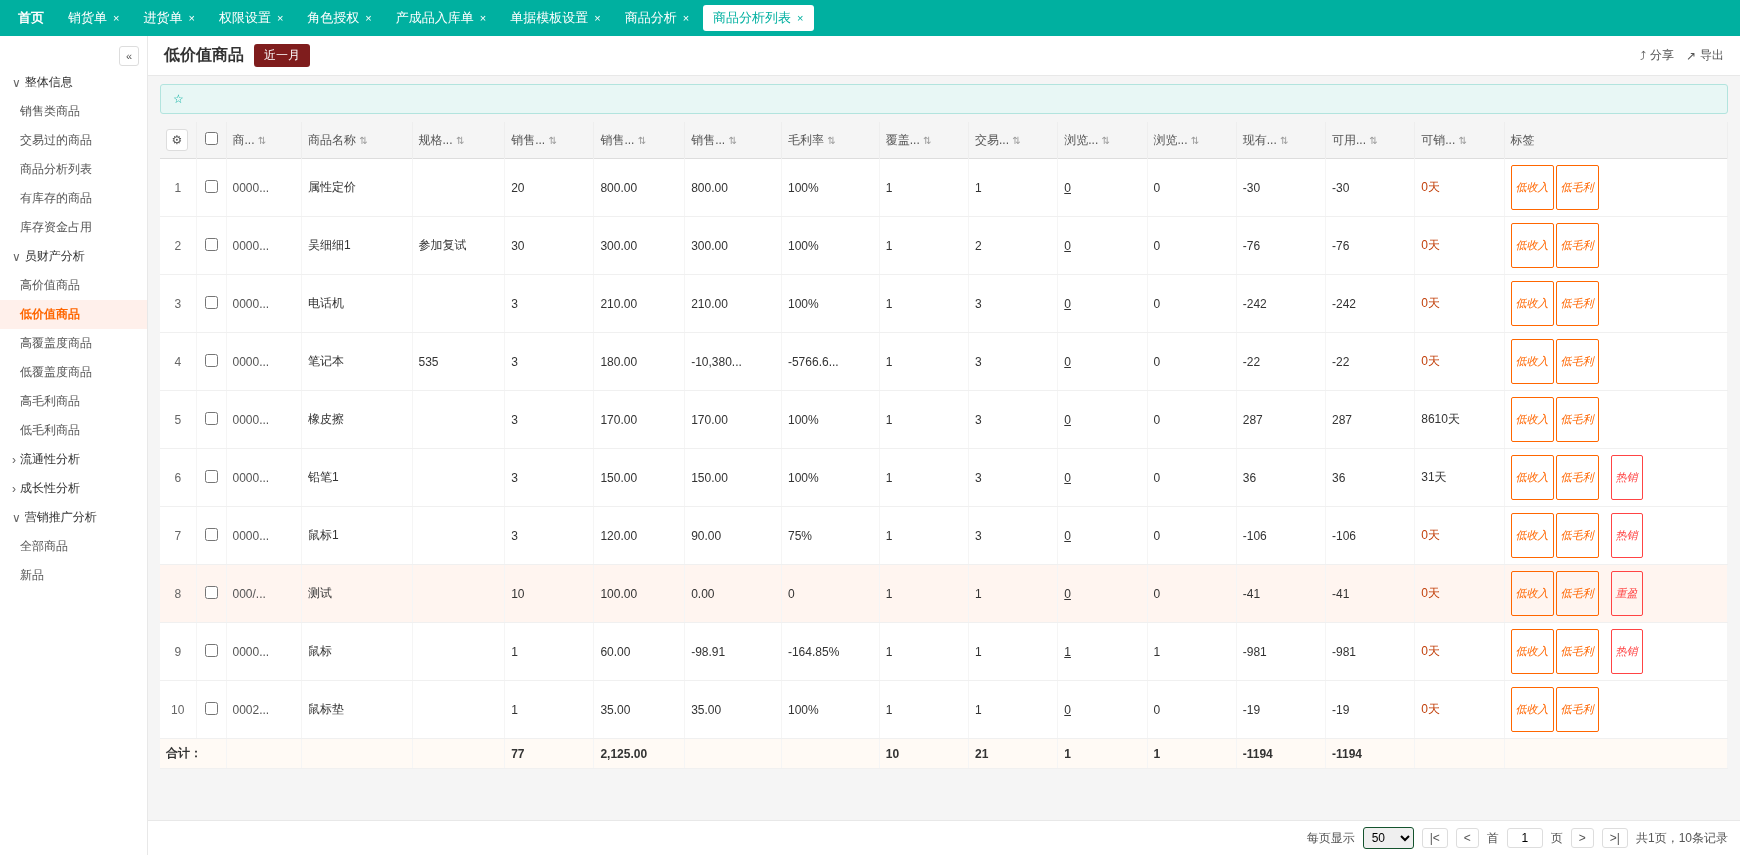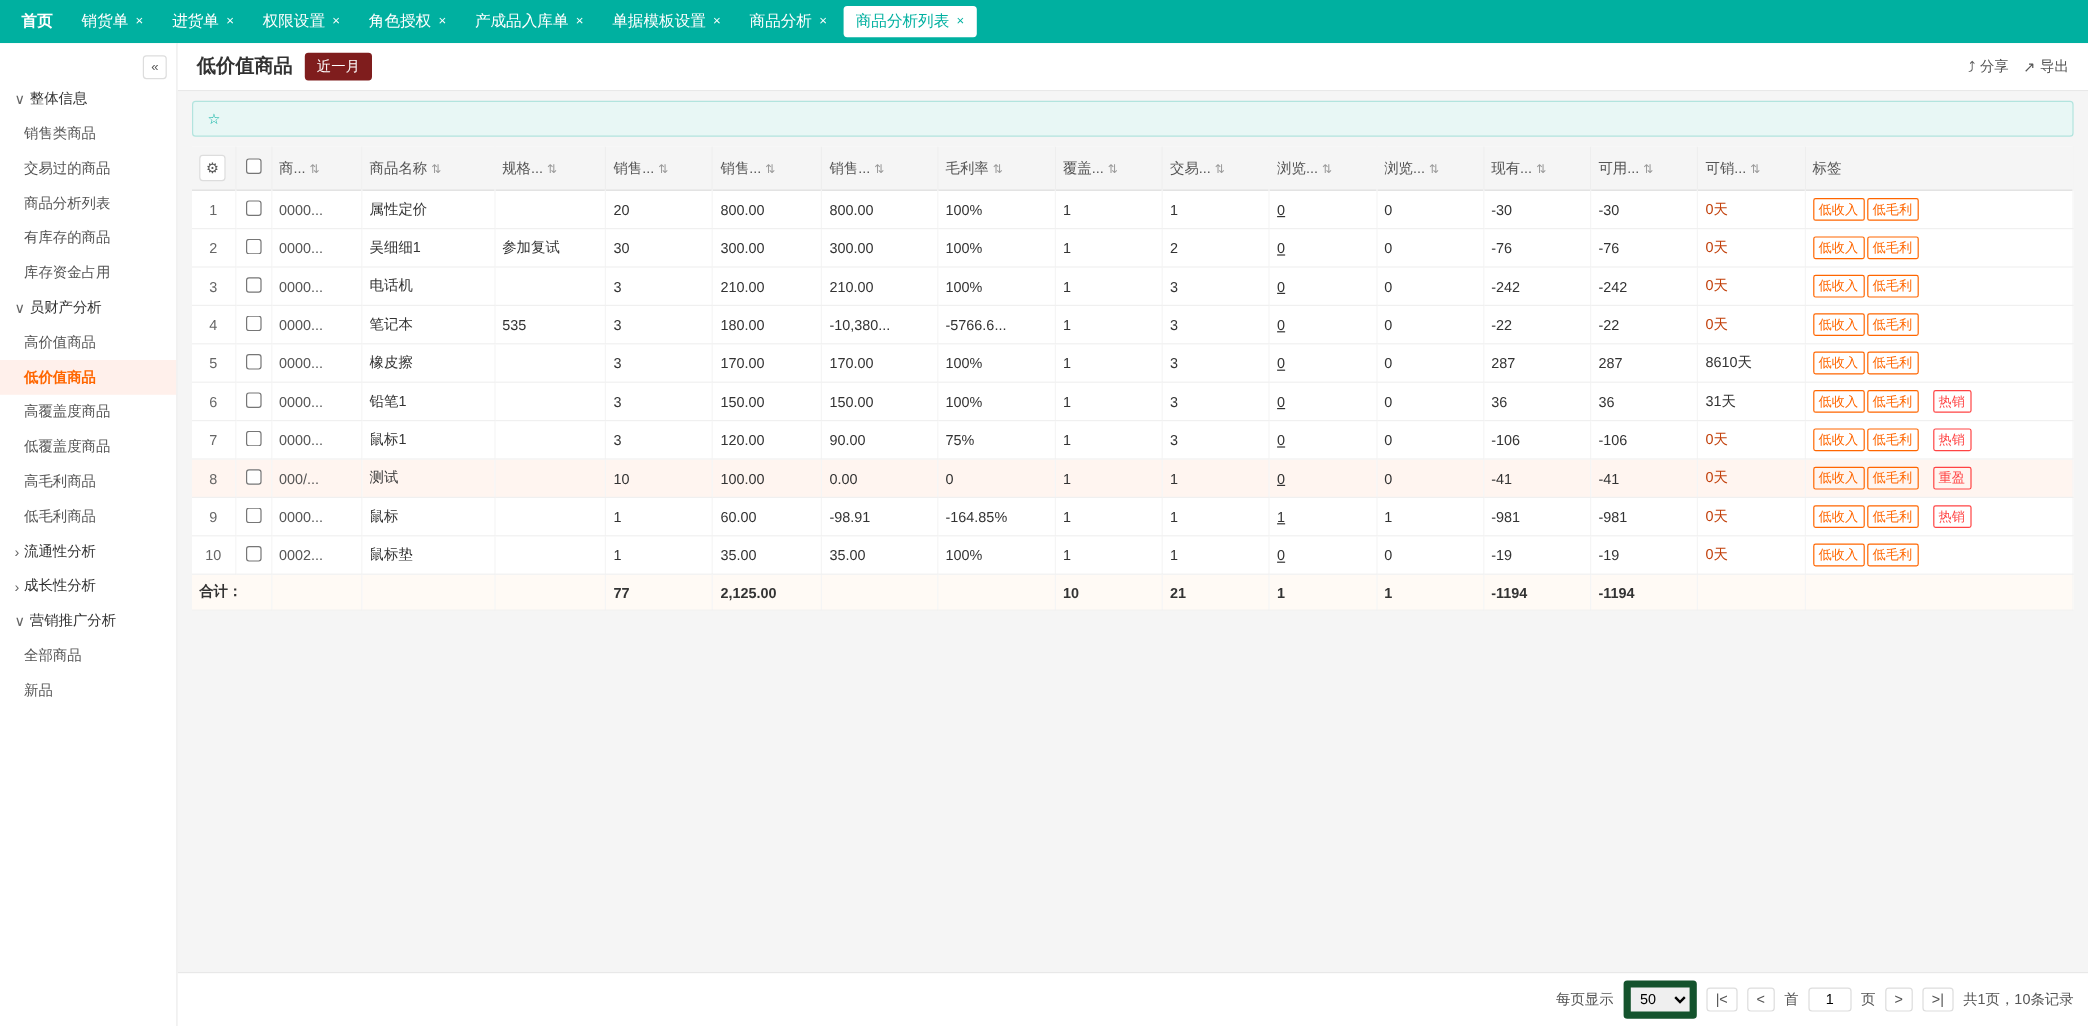--- a/index.html
+++ b/index.html
@@ -187,23 +187,24 @@
       padding: 6px 6px;
       border-bottom: 1px solid #f0f0f0;
       border-right: 1px solid #f5f5f5;
       white-space: nowrap;
     }
     tbody tr.highlighted { background: #fff5f0; }
     .tag {
       display: inline-block;
       border: 1px solid;
       border-radius: 2px;
-      padding: 1px 4px;
+      padding: 14px 4px;
       font-size: 11px;
       margin-right: 2px;
+      font-style: italic;
     }
     .tag-orange { color: #ff6600; border-color: #ff6600; }
     .tag-red { color: #ff4444; border-color: #ff4444; margin-left: 10px; }
     .underline { text-decoration: underline; color: #333; }
     .days-orange { color: #c2410c; }
     .checkbox-col { width: 30px; text-align: center; }
     .num-col { text-align: center; color: #666; width: 36px; }
     .setting-btn {
       width: 22px; height: 22px;
       border: 1px solid #ddd;
@@ -237,21 +238,21 @@
     }
     .page-input {
       width: 36px;
       border: 1px solid #ddd;
       border-radius: 3px;
       padding: 2px 4px;
       text-align: center;
       font-size: 12px;
     }
     .per-page-select {
-      border: 6px solid #14532d;
+      border: 1px solid #14532d;
       border-radius: 3px;
       padding: 2px 4px;
       font-size: 12px;
     }
 
     
     .summary-row {
       background: #fffaf5;
     }
     .summary-row td {

